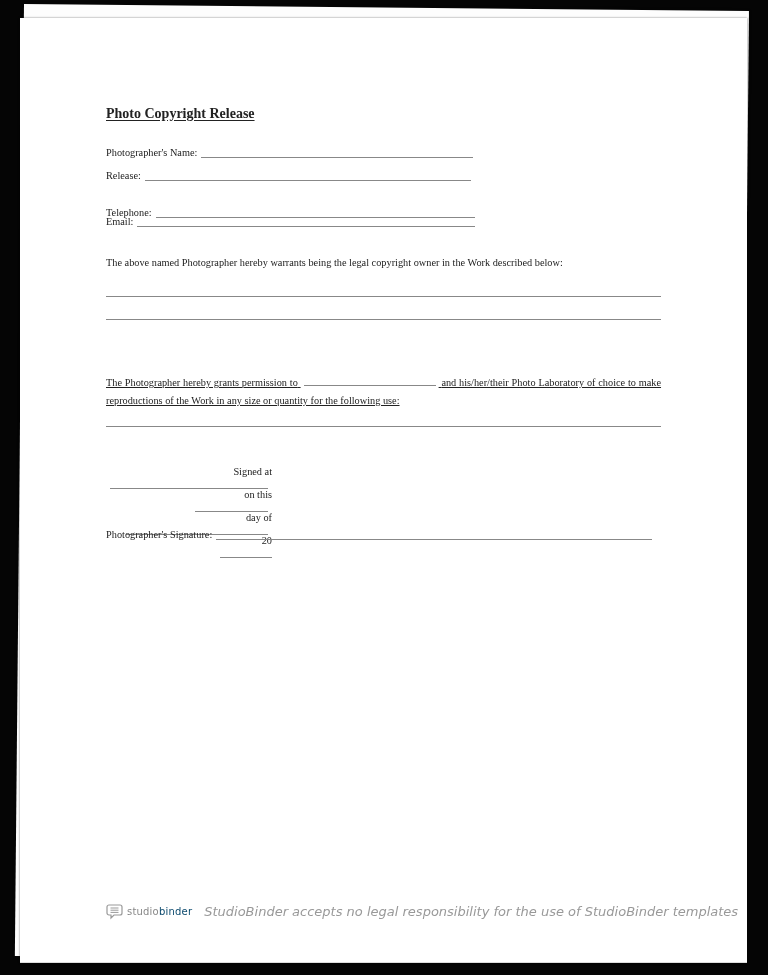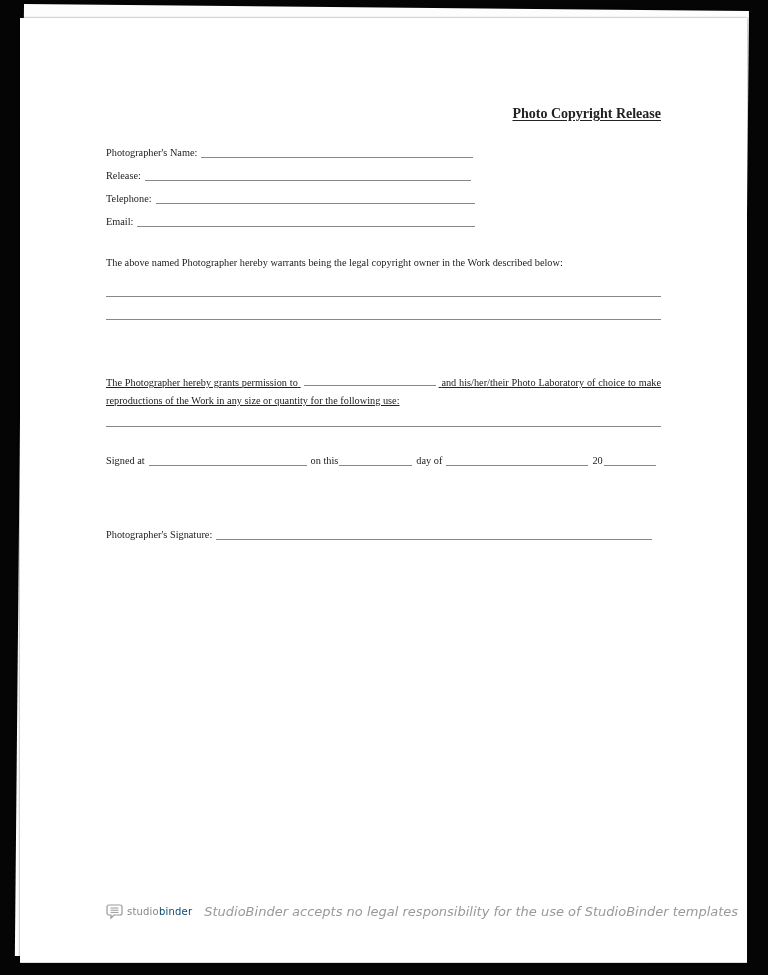--- a/index.html
+++ b/index.html
@@ -1,20 +1,20 @@
 <!DOCTYPE html>
 <html><head>
 <meta charset="utf-8">
 <style>
   html, body { margin:0; padding:0; }
   body { width:768px; height:975px; background:#050505; position:relative; overflow:hidden; font-family:"Liberation Serif", serif; }
   .back-page { position:absolute; left:24px; top:4px; width:725px; height:952px; background:#fdfdfd; transform:rotate(0.55deg); transform-origin:top left; box-shadow:0 0 3px rgba(0,0,0,0.4); }
   .front-page { position:absolute; left:20px; top:18px; width:727px; height:944px; background:#ffffff; box-shadow:0 0 2px rgba(0,0,0,0.5); border-bottom:1px solid #ddd; }
   .content { position:absolute; left:86px; top:0; width:555px; color:#222; font-size:10.3px; }
-  .title { position:absolute; top:88px; left:0; width:555px; text-align:right; font-weight:bold; font-size:14px; }
+  .title { position:absolute; top:88px; left:0; width:555px; text-align:left; font-weight:bold; font-size:14px; }
   .title span { text-decoration:underline; text-underline-offset:2px; }
   .row { position:absolute; left:0; display:flex; align-items:flex-end; white-space:nowrap; }
   .blank { display:inline-block; border-bottom:1px solid #888; height:11px; margin-left:4px; }
   .fullline { position:absolute; left:0; width:555px; border-bottom:1px solid #888; }
   .para { position:absolute; left:0; width:555px; line-height:18px; text-align:justify; }
   .footer { position:absolute; left:86px; top:885px; display:flex; align-items:center; }
   .logo { display:flex; align-items:center; color:#888; font-family:"DejaVu Sans", sans-serif; font-size:10px; letter-spacing:0.2px; }
   .logo b { font-weight:normal; color:#0c4a6e; }
   .disclaimer { margin-left:12px; font-family:"DejaVu Sans", sans-serif; font-style:italic; font-size:13px; color:#999; }
 </style>
@@ -28,41 +28,41 @@
     <div class="title"><span>Photo Copyright Release</span></div>
 
     <div class="row" style="top:128px;">
       <span>Photographer's Name:</span>
       <span class="blank" style="width:272px;"></span>
     </div>
     <div class="row" style="top:151px;">
       <span>Release:</span>
       <span class="blank" style="width:326px;"></span>
     </div>
-    <div class="row" style="top:174px;">
+    <div class="row" style="top:188px;">
       <span>Telephone:</span>
       <span class="blank" style="width:319px;"></span>
     </div>
     <div class="row" style="top:197px;">
       <span>Email:</span>
       <span class="blank" style="width:338px;"></span>
     </div>
 
     <div class="para" style="top:236px;">The above named Photographer hereby warrants being the legal copyright owner in the Work described below:</div>
     <div class="fullline" style="top:278px;"></div>
     <div class="fullline" style="top:301px;"></div>
 
     <div class="para" style="top:356px;text-decoration:underline;">
       <span>The Photographer hereby grants permission to</span>
       <span class="blank" style="width:132px; margin:0 3px;"></span>
       <span>and his/her/their Photo Laboratory of choice to make reproductions of the Work in any size or quantity for the following use:</span>
     </div>
     <div class="fullline" style="top:408px;"></div>
 
-    <div class="row" style="top:436px;">
+    <div class="row" style="top:448px;flex-direction:column;">
       <span>Signed at</span>
       <span class="blank" style="width:158px; margin-right:4px;"></span>
       <span>on this</span>
       <span class="blank" style="width:73px; margin-left:1px; margin-right:4px;"></span>
       <span>day of</span>
       <span class="blank" style="width:142px; margin-right:4px;"></span>
       <span>20</span>
       <span class="blank" style="width:52px; margin-left:1px;"></span>
     </div>
 

